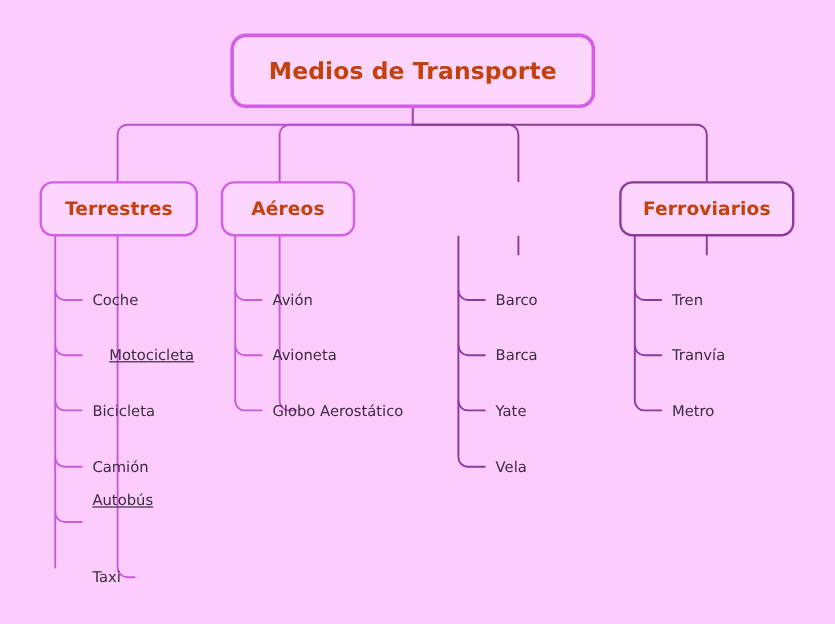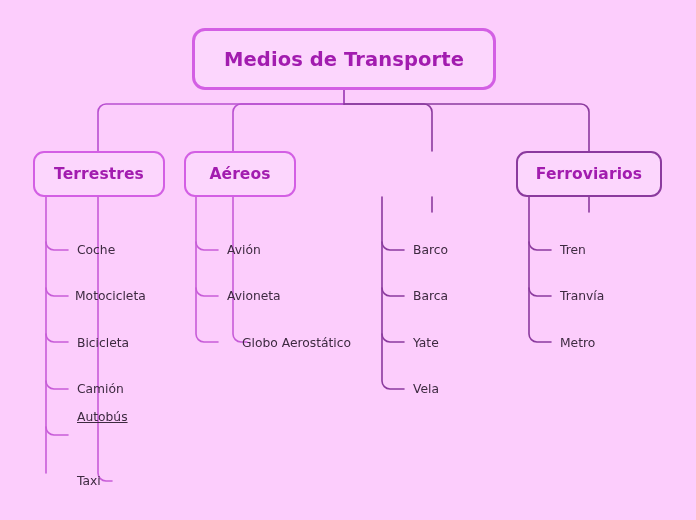--- a/index.html
+++ b/index.html
@@ -26,21 +26,21 @@
   }
   .node {
     position: absolute;
     box-sizing: border-box;
     display: flex;
     align-items: center;
     justify-content: center;
     border-radius: 11px;
     background: #fcd6fd;
     border: 2.5px solid #d35fe4;
-    color: #a21caf;
+    color: #c2410c;
     font-weight: bold;
     letter-spacing: 0.1px;
     white-space: nowrap;
   }
   .node.root {
     font-size: 19.5px;
     border-width: 3px;
     border-radius: 13px;
   }
   .node.branch {
@@ -107,29 +107,29 @@
     <span>Terrestres</span>
   </div>
   <div class="node branch" style="left:184px; top:151px; width:112px; height:46px;">
     <span>Aéreos</span>
   </div>
   <div class="node branch dark" style="left:516px; top:151px; width:146px; height:46px;justify-content:center;">
     <span>Ferroviarios</span>
   </div>
 
   <div class="leaf-label" style="left:77px; top:244px;">Coche</div>
-  <div class="leaf-label" style="left:75px; top:290px;">Motocicleta</div>
+  <div class="leaf-label" style="left:91px; top:290px;text-decoration:underline;">Motocicleta</div>
   <div class="leaf-label" style="left:77px; top:337px;">Bicicleta</div>
   <div class="leaf-label" style="left:77px; top:383px;">Camión</div>
   <div class="leaf-label" style="left:77px; top:411px;text-decoration:underline;">Autobús</div>
   <div class="leaf-label" style="left:77px; top:475px;">Taxi</div>
 
   <div class="leaf-label" style="left:227px; top:244px;">Avión</div>
   <div class="leaf-label" style="left:227px; top:290px;">Avioneta</div>
-  <div class="leaf-label" style="left:242px; top:337px;">Globo Aerostático</div>
+  <div class="leaf-label" style="left:227px; top:337px;">Globo Aerostático</div>
 
   <div class="leaf-label" style="left:413px; top:244px;">Barco</div>
   <div class="leaf-label" style="left:413px; top:290px;">Barca</div>
   <div class="leaf-label" style="left:413px; top:337px;">Yate</div>
   <div class="leaf-label" style="left:413px; top:383px;">Vela</div>
 
   <div class="leaf-label" style="left:560px; top:244px;">Tren</div>
   <div class="leaf-label" style="left:560px; top:290px;">Tranvía</div>
   <div class="leaf-label" style="left:560px; top:337px;">Metro</div>
 

